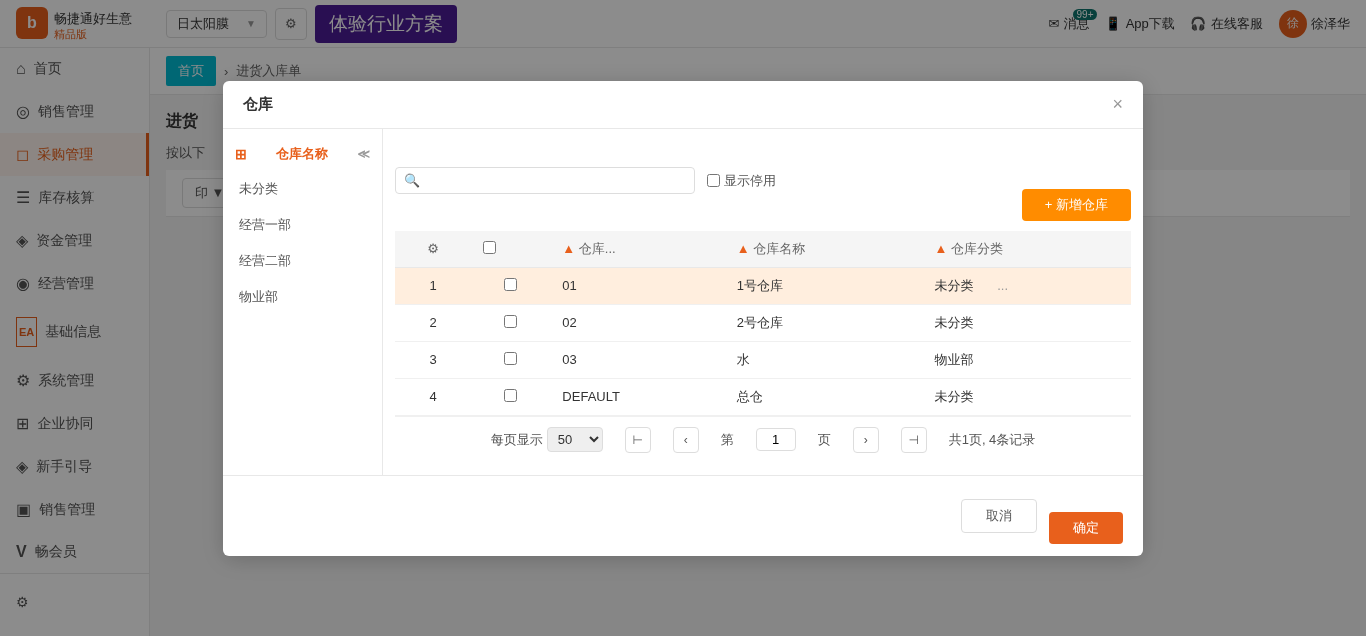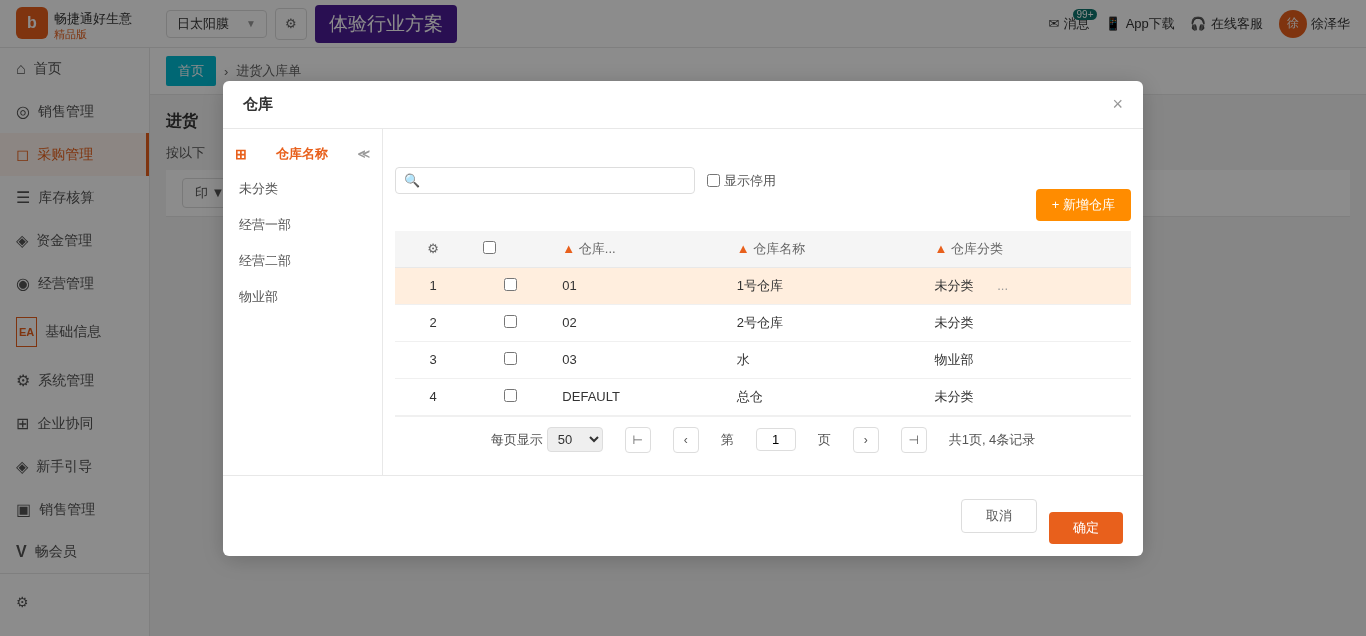--- a/index.html
+++ b/index.html
@@ -200,21 +200,21 @@
     .search-box input::placeholder { color: #bbb; }
     .search-icon { color: #bbb; cursor: pointer; }
     .show-disabled {
       display: flex; align-items: center; gap: 4px; color: #555; font-size: 13px;
     }
     .show-disabled input[type=checkbox] { cursor: pointer; }
     .add-btn {
       margin-left: auto;
       background: #ff8c00; color: #fff;
       border: none; border-radius: 4px;
-      padding: 7px 16px; cursor: pointer; font-size: 13px; white-space: nowrap; margin-top: 48px;
+      padding: 7px 23px; cursor: pointer; font-size: 13px; white-space: nowrap; margin-top: 48px;
     }
 
     
     .data-table {
       width: 100%; border-collapse: collapse; font-size: 13px;
     }
     .data-table th {
       background: #f5f5f5; color: #666; font-weight: normal;
       padding: 9px 12px; text-align: left; border-bottom: 1px solid #e8e8e8;
     }

